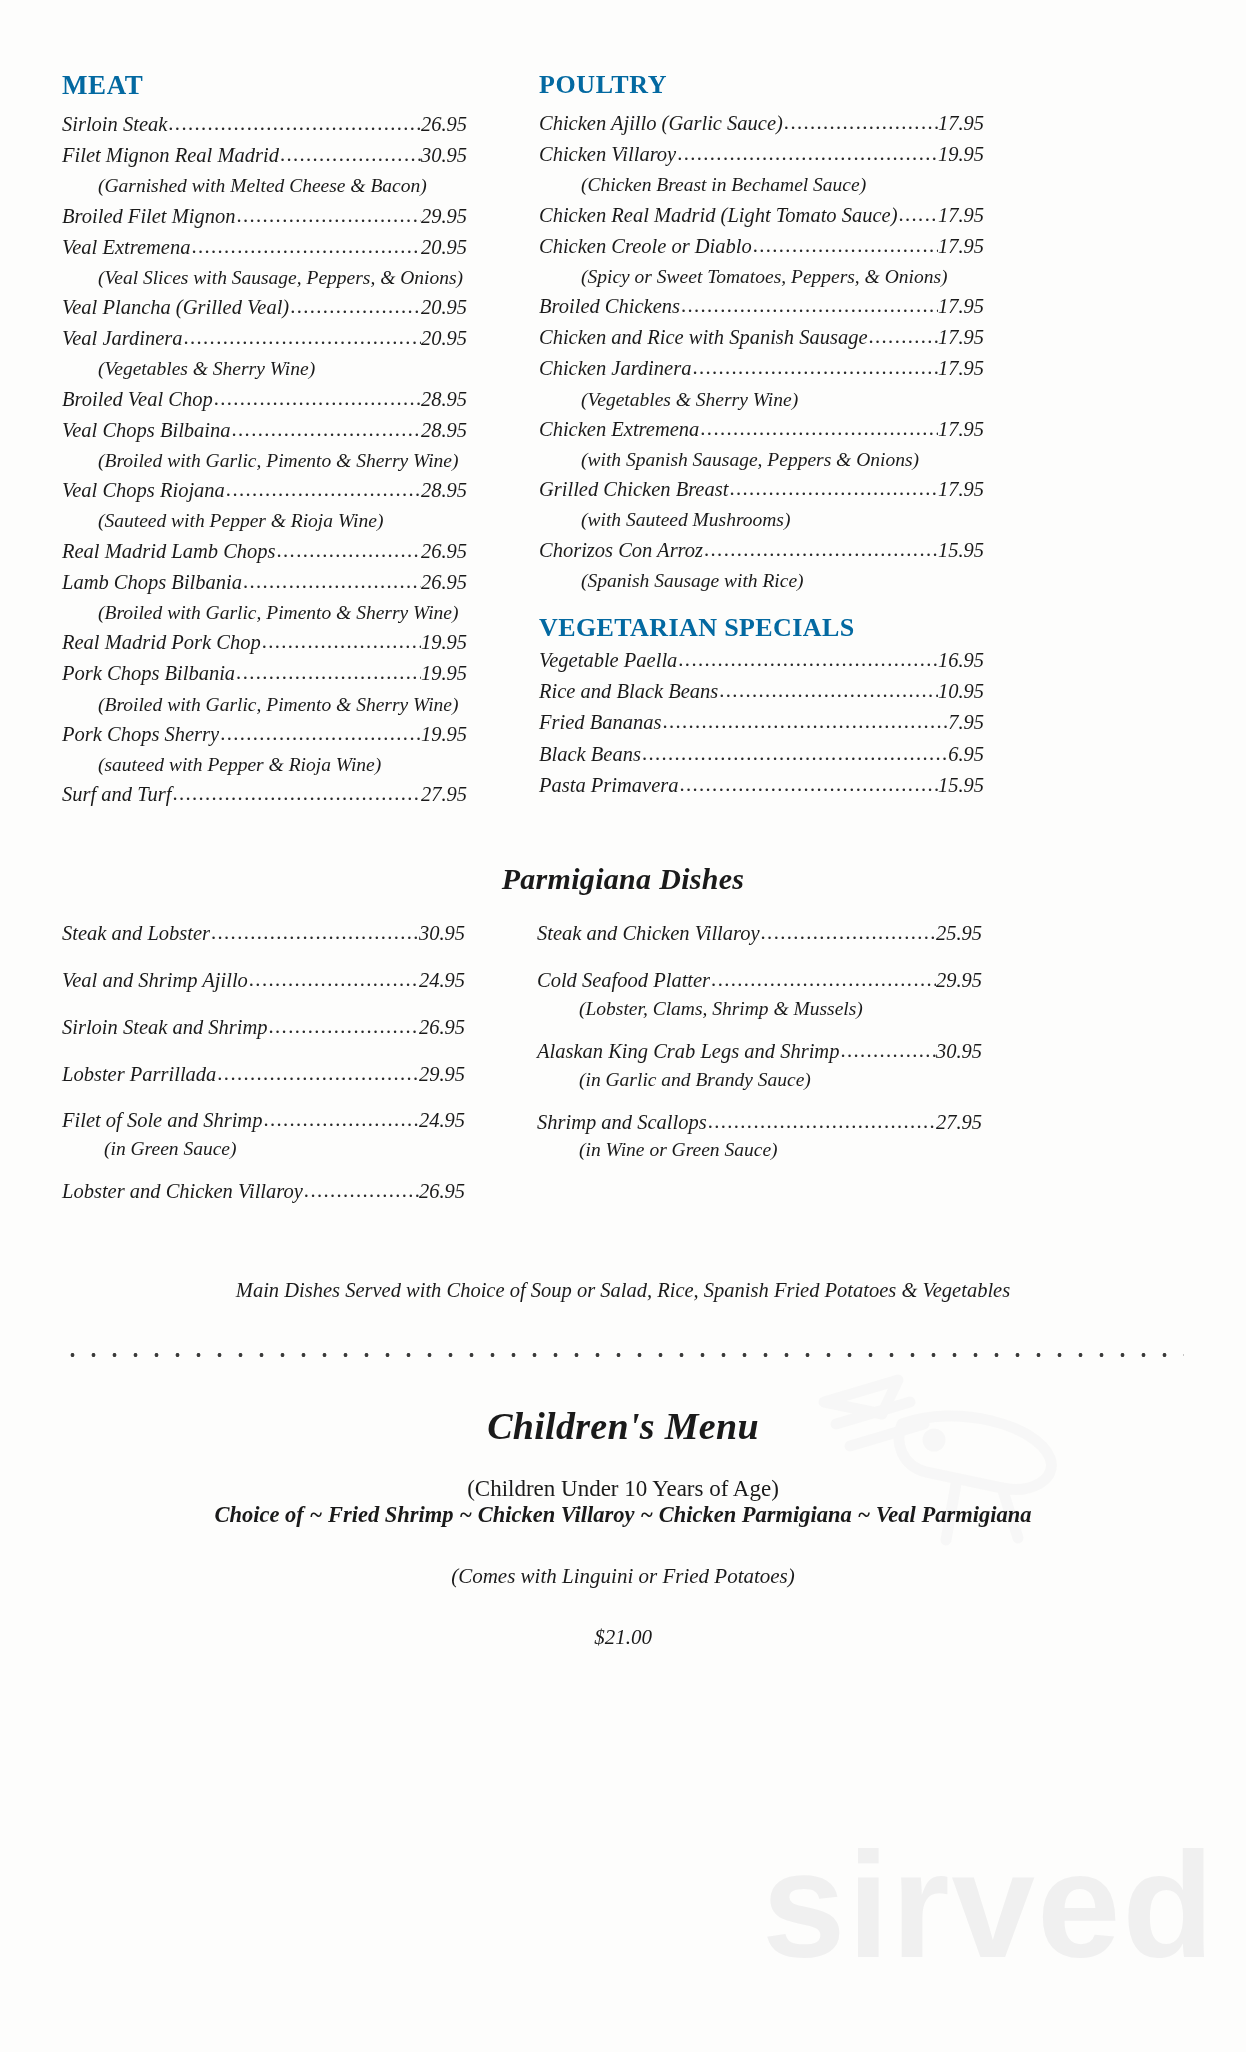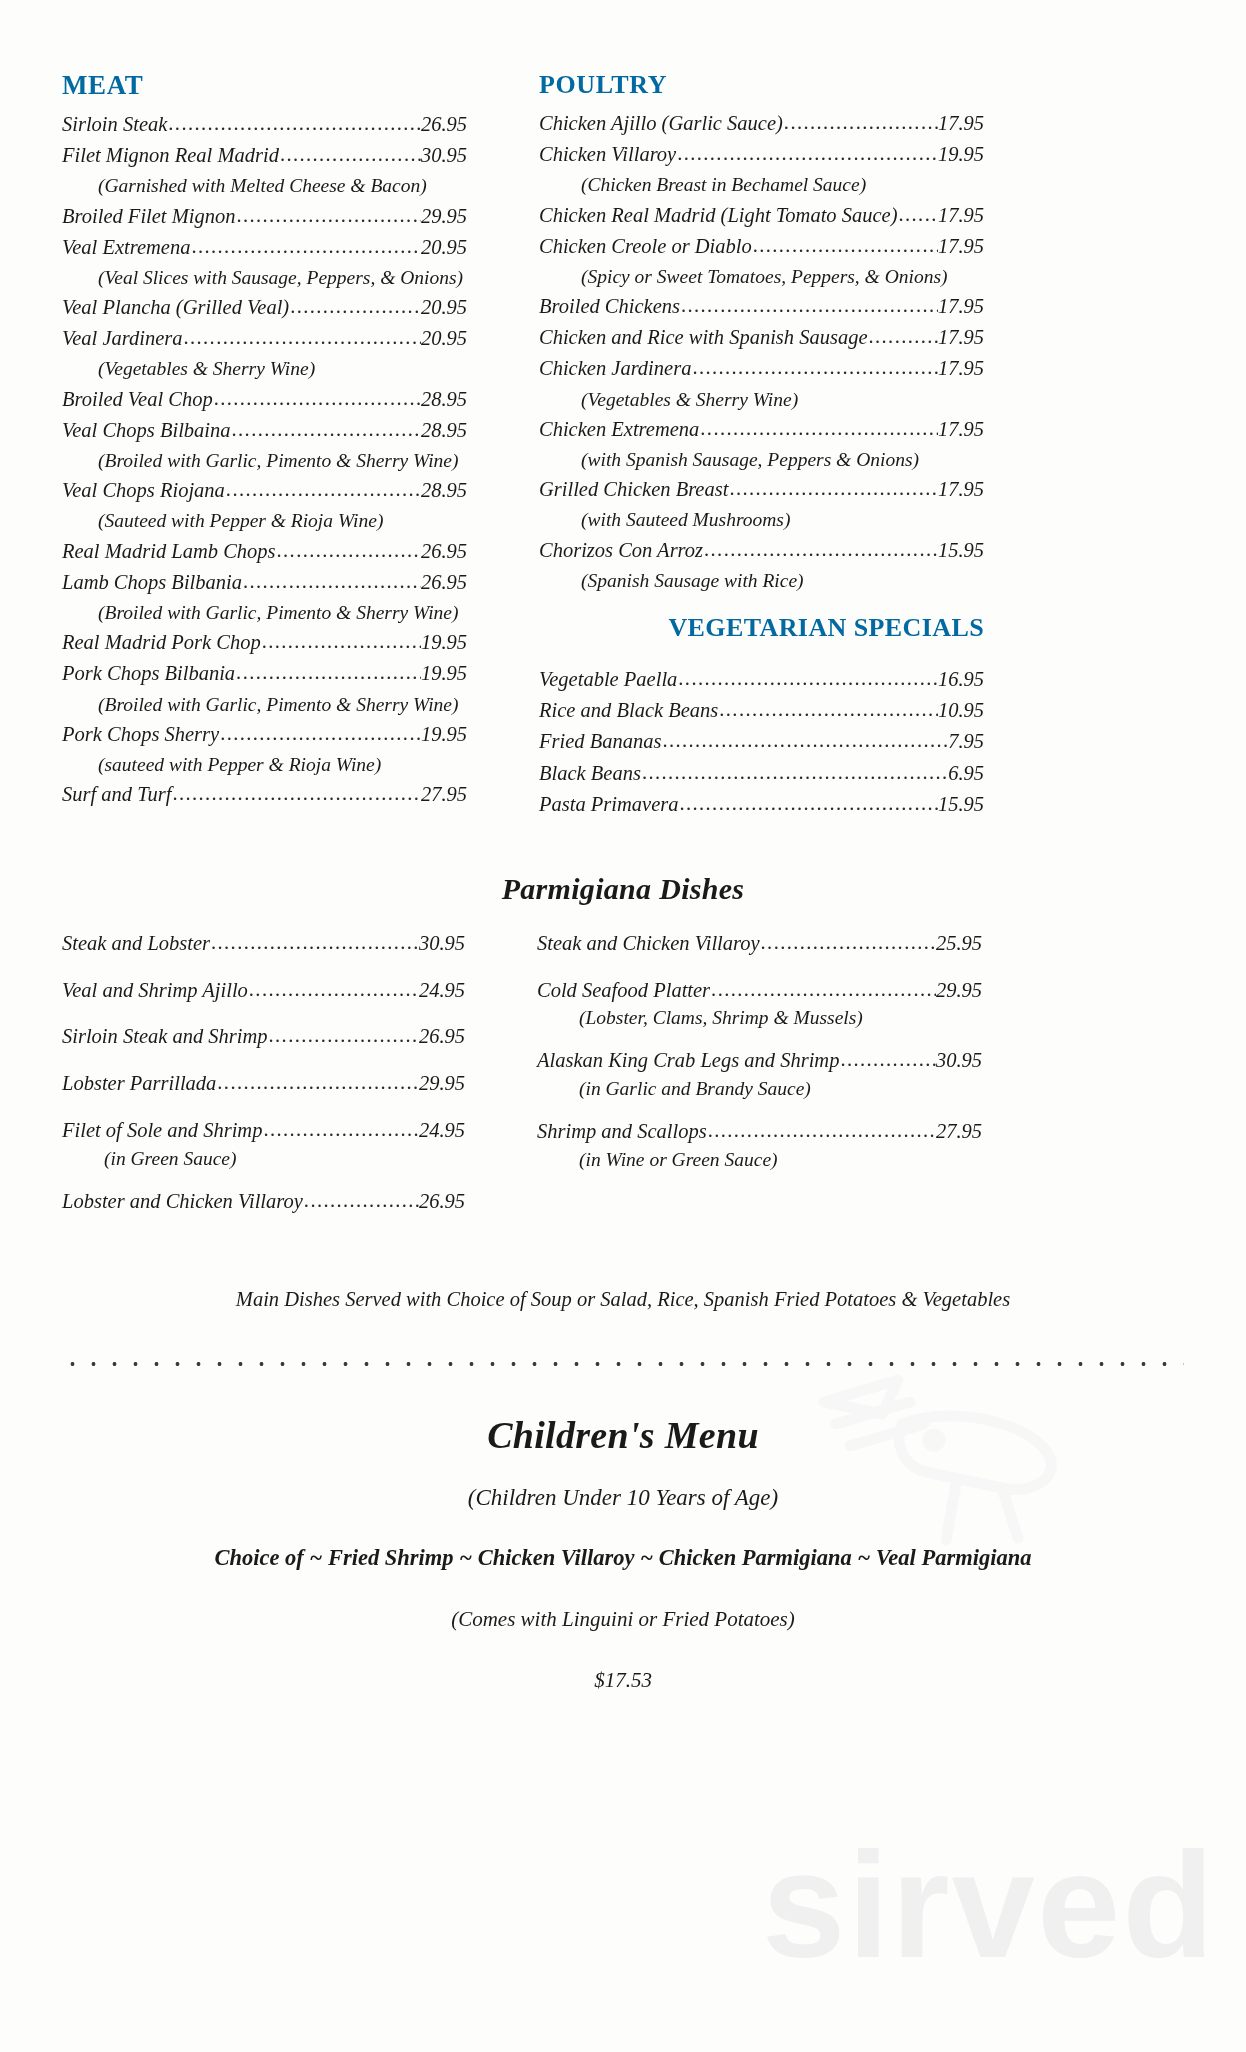--- a/index.html
+++ b/index.html
@@ -63,23 +63,22 @@
     font-family: "Liberation Serif", "DejaVu Serif", serif;
     font-weight: 700;
     font-size: 27px;
     letter-spacing: .6px;
     margin: 0 0 8px 0;
     color: #0369a1;
   }
   .col.right h2.section-title { font-size: 26px; }
   h2.veg-title {
     font-size: 26px;
-    margin: 18px 0 21px 0;
+    margin: 18px 0 2px 0;
     letter-spacing: .4px;
-    text-align: right;
   }
 
   .item {
     display: flex;
     align-items: baseline;
     font-style: italic;
     font-size: 20.5px;
     line-height: 1.52;
     white-space: nowrap;
   }
@@ -166,23 +165,21 @@
     z-index: 2;
   }
   .kids h1 {
     font-style: italic;
     font-weight: 700;
     font-size: 38px;
     margin: 0 0 28px 0;
     letter-spacing: .3px;
   }
   .kids .sub {
-    font-style: italic;
     font-size: 23px;
-    margin-bottom: 34px;
   }
   .kids .choice {
     font-style: italic;
     font-weight: 700;
     font-size: 22.5px;
     margin-bottom: 36px;
   }
   .kids .comes {
     font-style: italic;
     font-size: 21px;
@@ -465,17 +462,17 @@
     <div class="note-main">Main Dishes Served with Choice of Soup or Salad, Rice, Spanish Fried Potatoes &amp; Vegetables</div>
 
 
     <div class="divider"></div>
 
     <div class="kids">
       <h1>Children's Menu</h1>
       <div class="sub">(Children Under 10 Years of Age)</div>
       <div class="choice">Choice of ~ Fried Shrimp ~ Chicken Villaroy ~ Chicken Parmigiana ~ Veal Parmigiana</div>
       <div class="comes">(Comes with Linguini or Fried Potatoes)</div>
-      <div class="price-line">$17.53</div>
+      <div class="price-line">$21.00</div>
     </div>
 
   </div>
 </div>
 
 </body></html>

